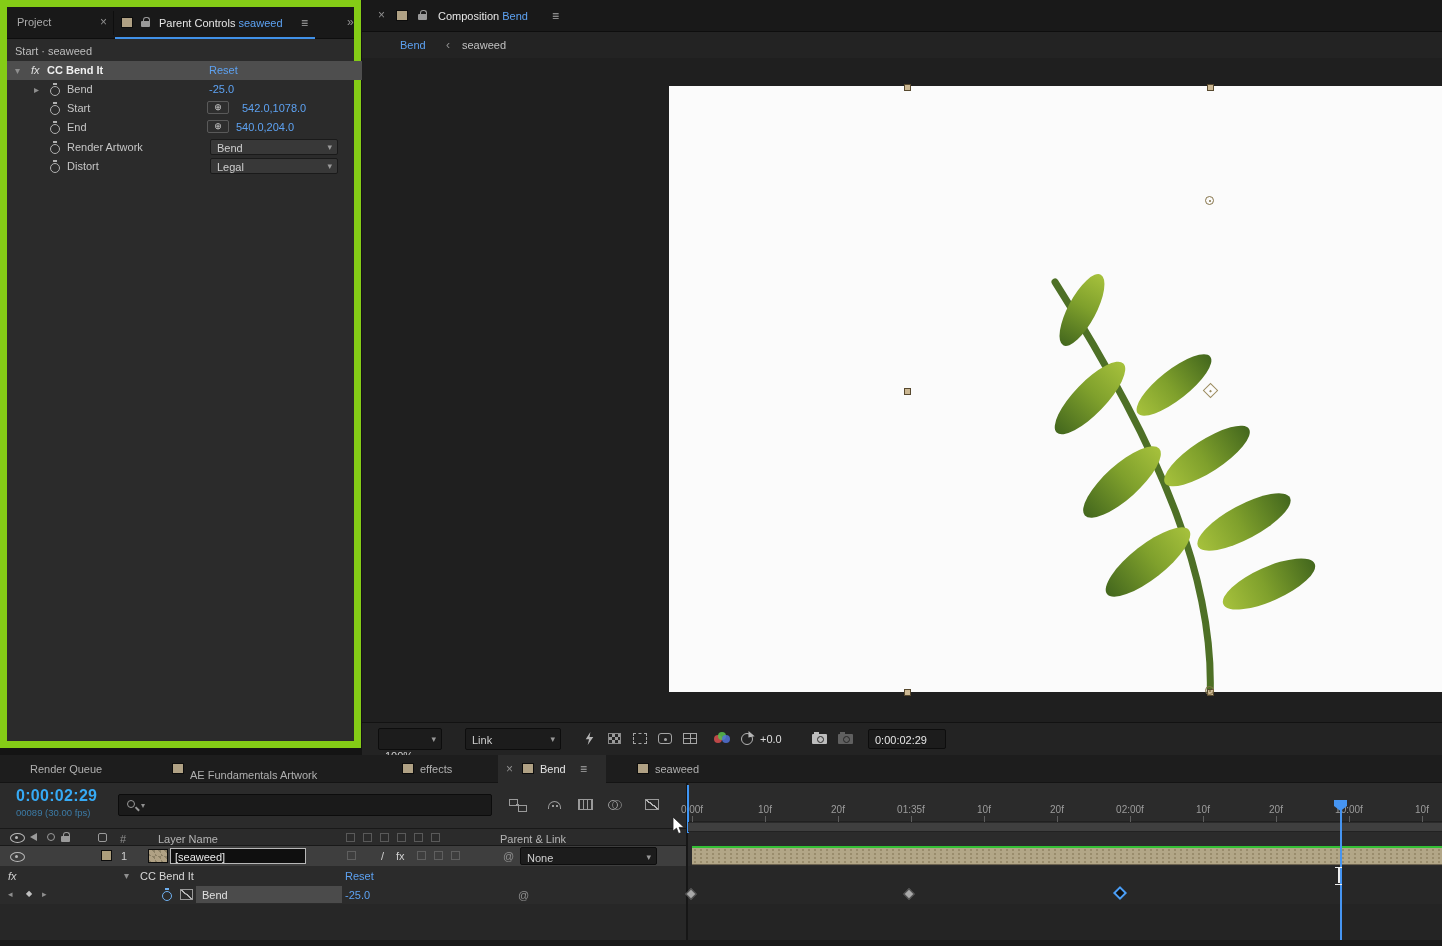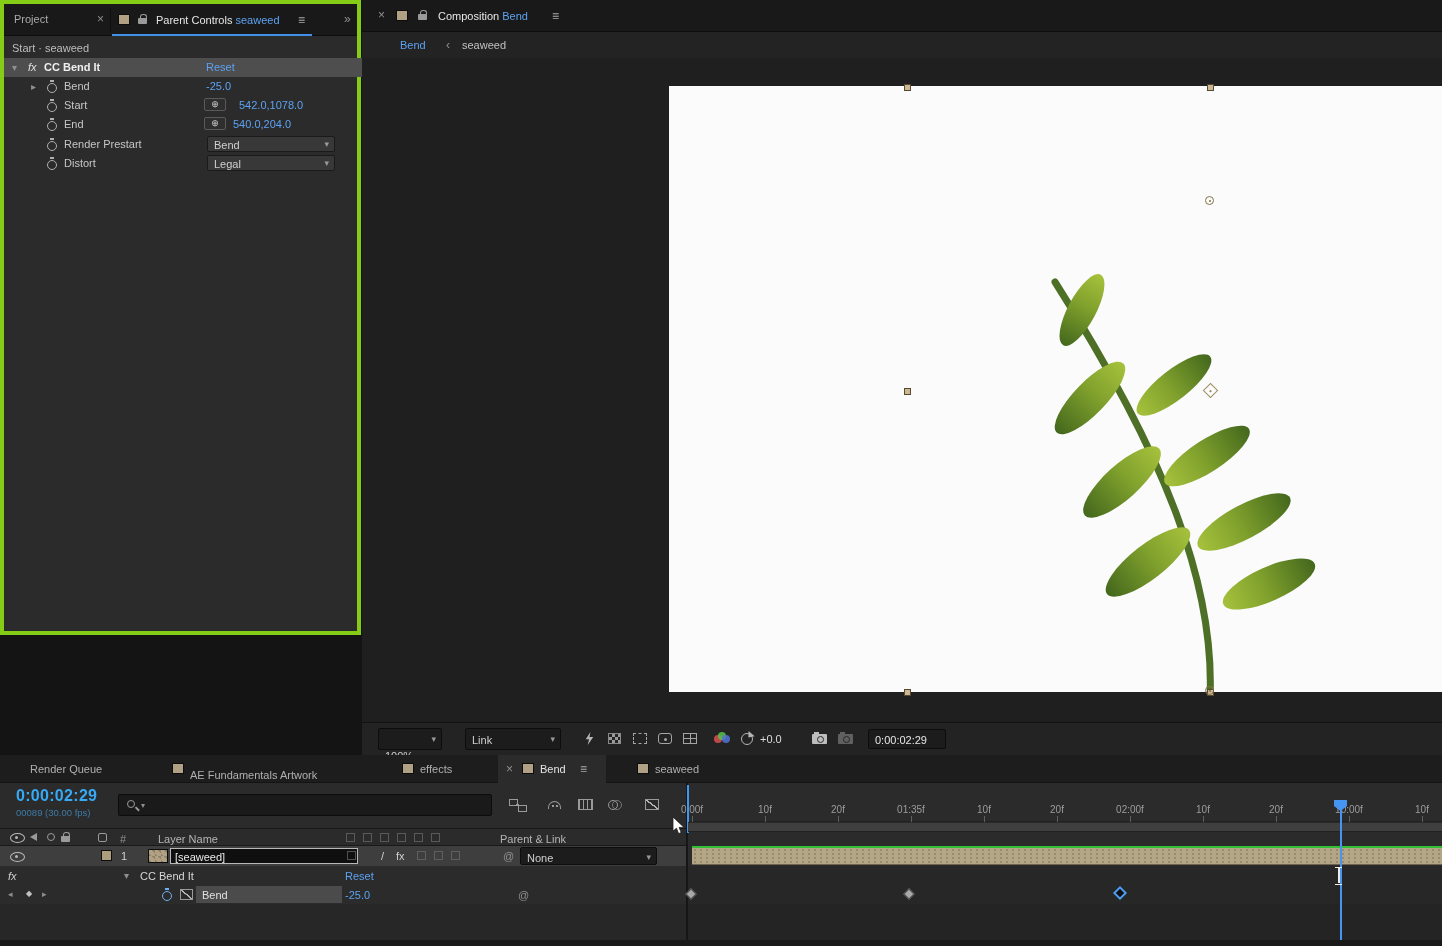--- a/index.html
+++ b/index.html
@@ -84,21 +84,21 @@
   
   .ibeam{position:absolute;width:9px;height:16px}
   .ibeam::before{content:"";position:absolute;left:4px;top:0;width:1.5px;height:16px;background:#ededed}
   .ibeam::after{content:"";position:absolute;left:1px;top:0;width:7px;height:16px;border-top:1.5px solid #ededed;border-bottom:1.5px solid #ededed}
   .rlabel{position:absolute;top:4px;width:60px;text-align:center;color:#9c9c9c;font-size:10px}
   .rlabel::after{content:"";position:absolute;left:50%;top:12px;width:1px;height:6px;background:#5f5f5f}
 </style>
 </head>
 <body>
 
-<div class="panel" id="left-panel" style="left:0;top:0;width:361px;height:635px;border:4px solid #84cc16">
+<div class="panel" id="left-panel" style="left:0;top:0;width:361px;height:748px;border:7px solid #84cc16">
   <div class="tabbar">
     <div class="t" style="left:10px;top:10px;color:#ababab">
       <span>Project</span>
     </div>
     <span class="t dim" style="left:93px;top:9px;font-size:12px">×</span>
     <span class="i" style="left:106px;top:4px;width:1px;height:24px;background:#0e0e0e"></span>
     <div style="position:absolute;left:108px;top:0;width:200px;height:32px;border-bottom:2px solid #4090e8">
       <span class="i tan" style="left:6px;top:10px"></span>
       <span class="i lock" style="left:26px;top:10px"></span>
       <span class="t" style="left:44px;top:11px;color:#e6e6e6">
@@ -135,21 +135,21 @@
 
   <div style="position:absolute;left:0;top:111px;width:359px;height:19px">
     <span class="i sw" style="left:43px;top:3px"></span>
     <span class="t" style="left:60px;top:4px">End</span>
     <span class="ptbtn" style="left:200px;top:2px"><span>⊕</span></span>
     <span class="t blue" style="left:229px;top:4px">540.0,204.0</span>
   </div>
 
   <div style="position:absolute;left:0;top:131px;width:359px;height:19px">
     <span class="i sw" style="left:43px;top:3px"></span>
-    <span class="t" style="left:60px;top:4px">Render Prestart</span>
+    <span class="t" style="left:60px;top:4px">Render Artwork</span>
     <div class="ddl" style="left:203px;top:1px;width:128px;height:16px">
       <span class="cap">Bend</span>
       <span class="car">▾</span>
     </div>
   </div>
 
   <div style="position:absolute;left:0;top:150px;width:359px;height:19px">
     <span class="i sw" style="left:43px;top:3px"></span>
     <span class="t" style="left:60px;top:4px">Distort</span>
     <div class="ddl" style="left:203px;top:1px;width:128px;height:16px">
@@ -288,21 +288,21 @@
     <span class="i hswq" style="left:414px;top:4px"></span>
     <span class="i hswq" style="left:431px;top:4px"></span>
     <span class="t" style="left:500px;top:5px;color:#b5b5b5">Parent &amp; Link</span>
   </div>
 
   <div style="position:absolute;left:0;top:91px;width:686px;height:20px;background:#3e3e3e">
     <span class="i eye" style="left:10px;top:6px"></span>
     <span class="i" style="left:101px;top:4px;width:11px;height:11px;background:#ac9e7c;border:1px solid #0d0d0d"></span>
     <span class="t" style="left:121px;top:5px;color:#cfcfcf">1</span>
     <span class="i" style="left:148px;top:3px;width:20px;height:14px;background:#b0a184;border:1px solid #0d0d0d;background-image:linear-gradient(45deg,#8d8166 25%,transparent 25%,transparent 75%,#8d8166 75%);background-size:6px 6px"></span>
-    <div class="namebox" style="left:170px;top:2px;width:188px;height:16px">
+    <div class="namebox" style="left:170px;top:2px;width:136px;height:16px">
       <span class="t" style="left:4px;top:3px">[seaweed]</span>
     </div>
     <span class="i hswq" style="left:347px;top:5px"></span>
     <span class="t" style="left:381px;top:5px;color:#cfcfcf">/</span>
     <span class="t" style="left:396px;top:5px;color:#cfcfcf">fx</span>
     <span class="i hswq" style="left:417px;top:5px"></span>
     <span class="i hswq" style="left:434px;top:5px"></span>
     <span class="i hswq" style="left:451px;top:5px"></span>
     <span class="t dim" style="left:503px;top:5px">@</span>
     <div class="ddl dark" style="left:520px;top:1px;width:137px;height:18px">

